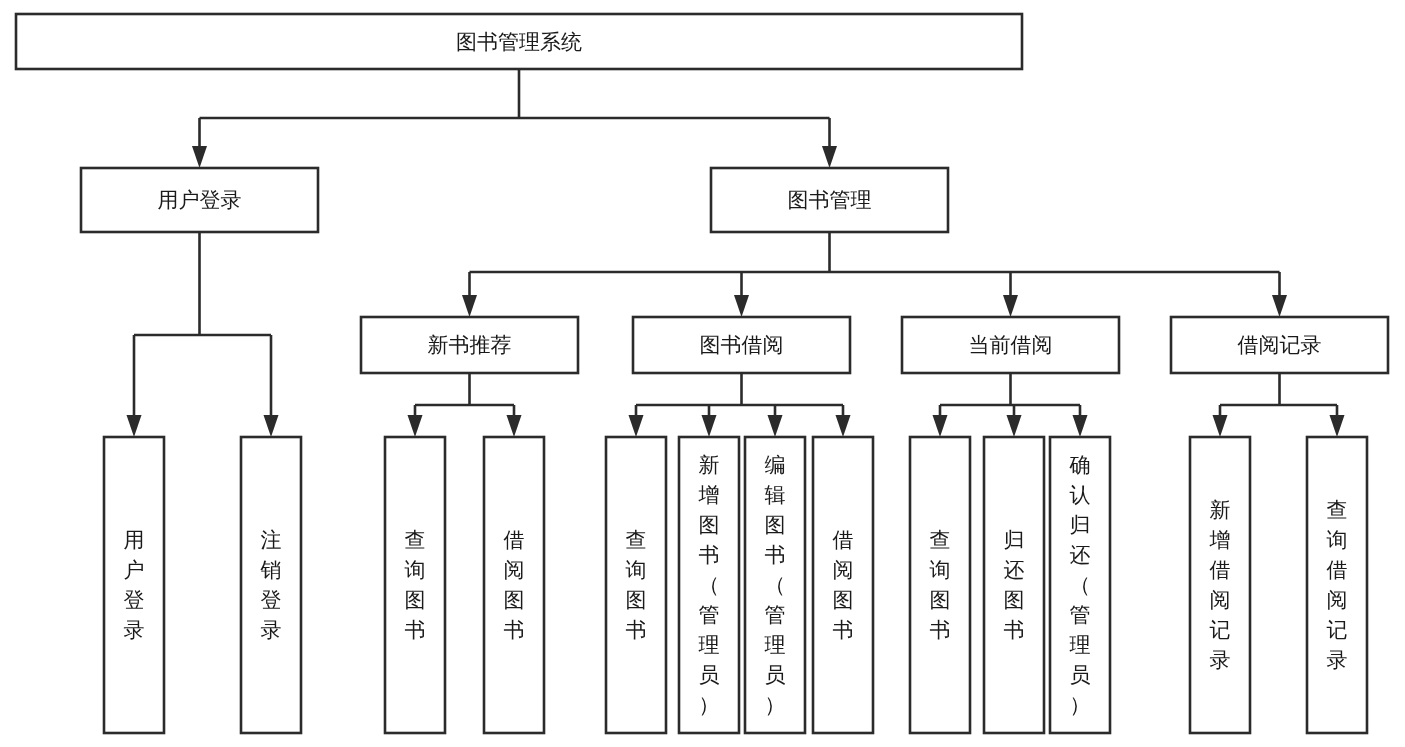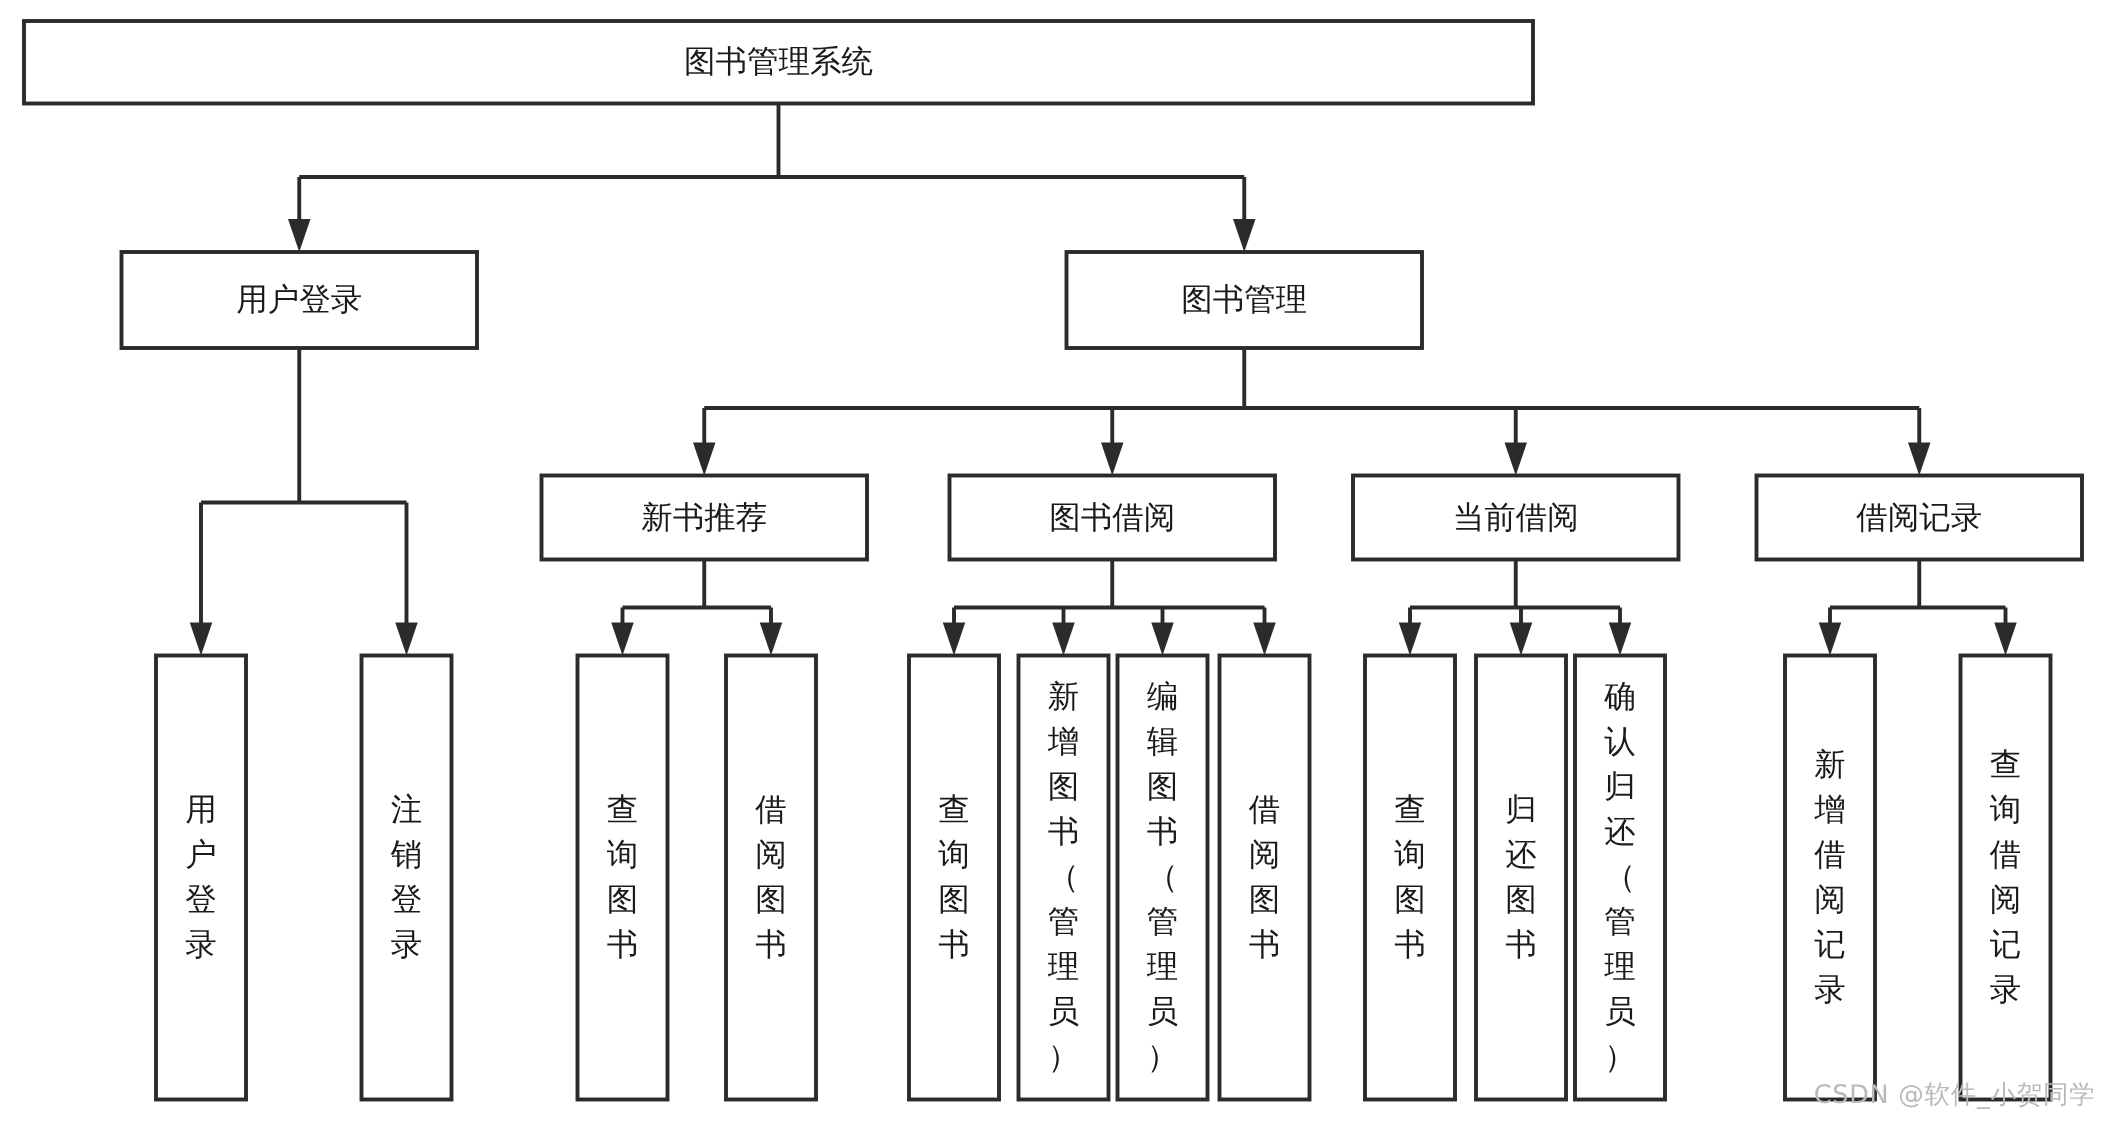--- a/index.html
+++ b/index.html
@@ -216,14 +216,13 @@
         <g>
           <rect class="node-box" x="1190" y="437" width="60" height="296"></rect>
           <text class="node-label-vertical" x="1220" y="516.6"><tspan x="1220" dy="0">新</tspan><tspan x="1220" dy="30">增</tspan><tspan x="1220" dy="30">借</tspan><tspan x="1220" dy="30">阅</tspan><tspan x="1220" dy="30">记</tspan><tspan x="1220" dy="30">录</tspan></text>
         </g>
         <g>
           <rect class="node-box" x="1307" y="437" width="60" height="296"></rect>
           <text class="node-label-vertical" x="1337" y="516.6"><tspan x="1337" dy="0">查</tspan><tspan x="1337" dy="30">询</tspan><tspan x="1337" dy="30">借</tspan><tspan x="1337" dy="30">阅</tspan><tspan x="1337" dy="30">记</tspan><tspan x="1337" dy="30">录</tspan></text>
         </g>
       </g>
   </svg>
-  <div class="watermark">CSDN @软件_小贺同学</div>
 </div>
 
 </body></html>

